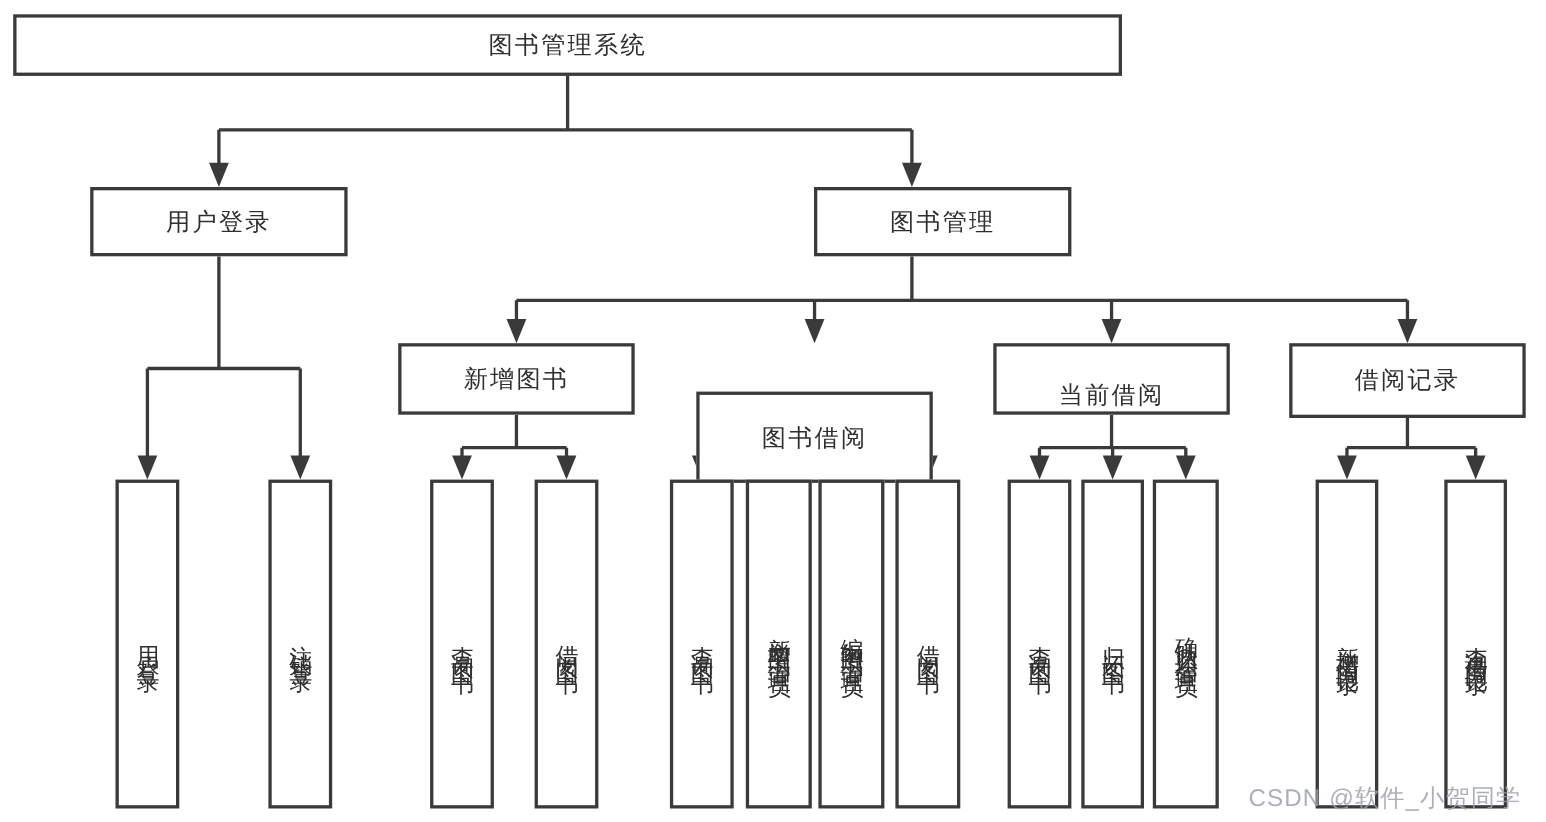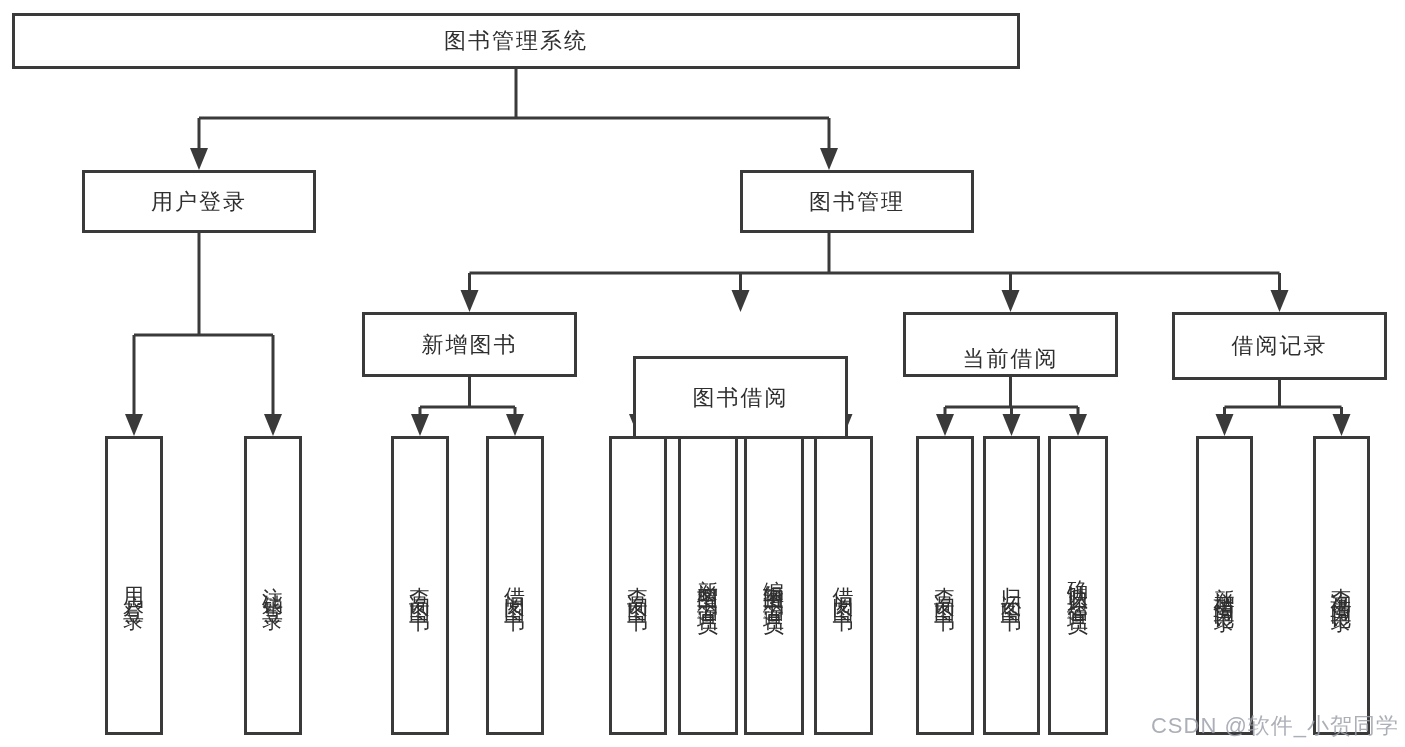--- a/index.html
+++ b/index.html
@@ -42,21 +42,21 @@
     font-size: 21px;
     letter-spacing: 8px;
     line-height: 1;
     white-space: nowrap;
   }
   .vbox.long > span {
     letter-spacing: 5px;
   }
   .watermark {
     position: absolute;
-    right: 6px;
+    right: 22px;
     bottom: 6px;
     font-size: 22px;
     color: rgba(158, 161, 170, 0.85);
     letter-spacing: 1px;
     white-space: nowrap;
     pointer-events: none;
   }
 </style>
 </head>
 <body>

